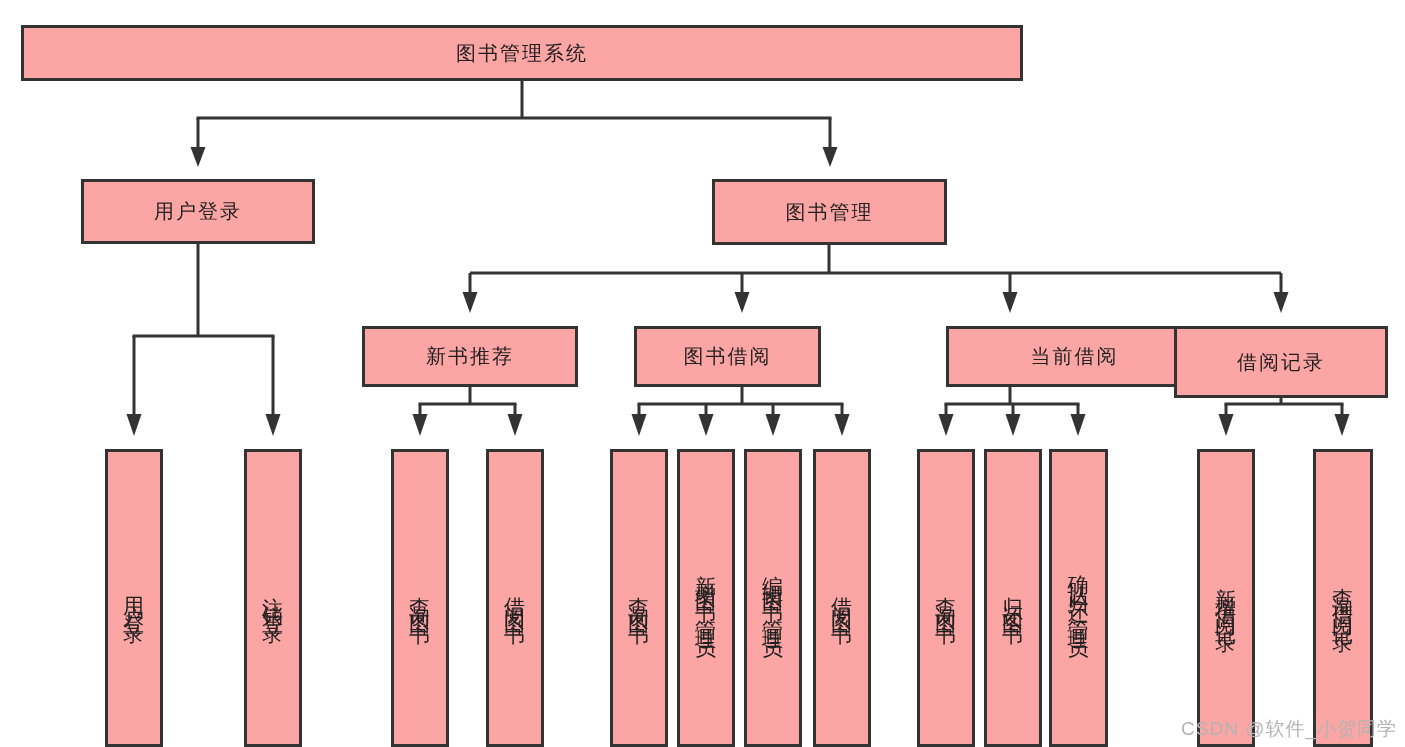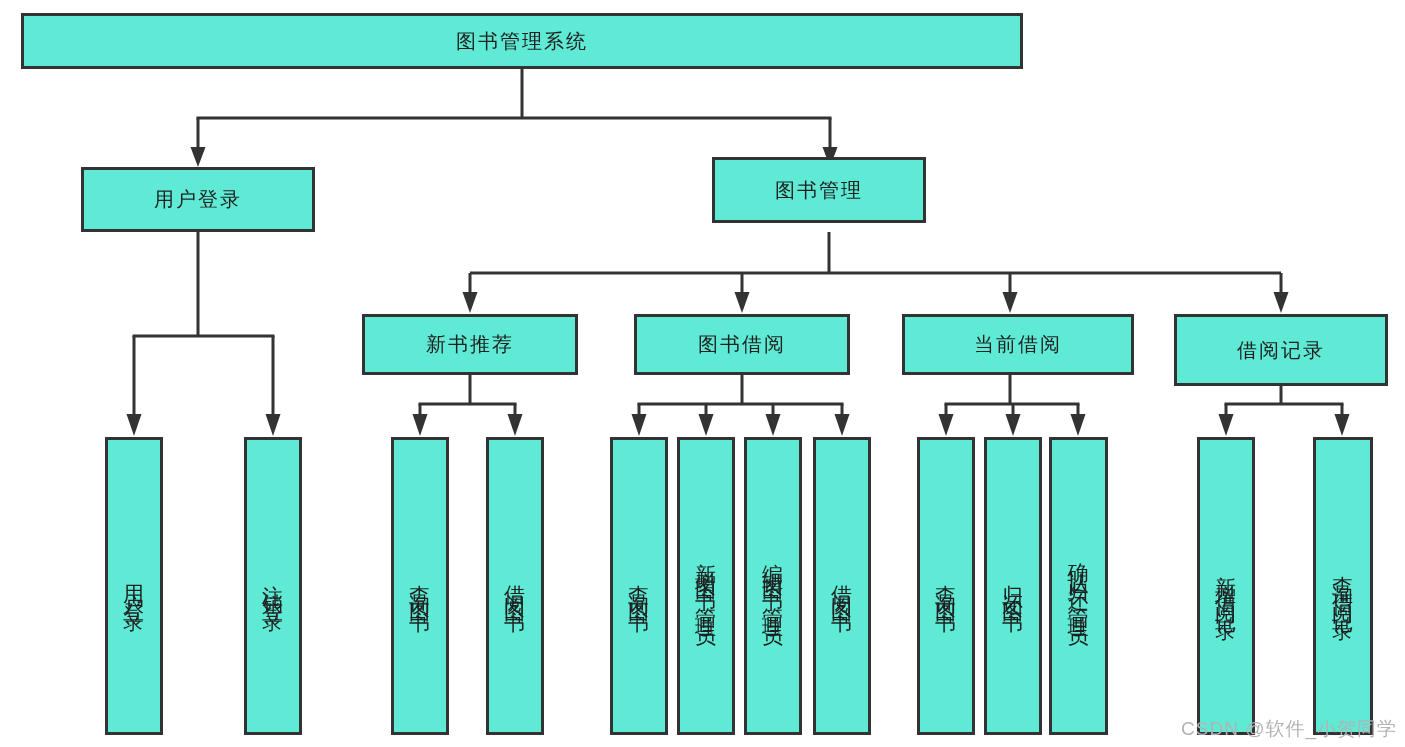--- a/index.html
+++ b/index.html
@@ -14,25 +14,26 @@
     position:relative;
     width:1405px;height:747px;
     background:var(--bg);
     overflow:hidden;
   }
   .connectors{position:absolute;left:0;top:0;z-index:1;}
   .box{
     position:absolute;
     box-sizing:border-box;
     border:3px solid var(--line);
-    background:#5eead4;
+    background:#fca5a5;
     display:flex;
     align-items:center;
     justify-content:center;
     z-index:2;
+    margin-top:12px;
   }
   .box .lbl{
     color:var(--text);
     font-size:20px;
     letter-spacing:2px;
     white-space:nowrap;
   }
   .box.v .lbl{
     writing-mode:vertical-rl;
     text-orientation:mixed;
@@ -122,31 +123,31 @@
     </g>
   </svg>
 
   <div class="box h" style="left:21px;top:13px;width:1002px;height:56px">
     <span class="lbl">图书管理系统</span>
   </div>
 
   <div class="box h" style="left:81px;top:167px;width:234px;height:65px">
     <span class="lbl">用户登录</span>
   </div>
-  <div class="box h" style="left:712px;top:157px;width:214px;height:66px">
+  <div class="box h" style="left:712px;top:167px;width:235px;height:66px">
     <span class="lbl">图书管理</span>
   </div>
 
   <div class="box h" style="left:362px;top:314px;width:216px;height:61px">
     <span class="lbl">新书推荐</span>
   </div>
-  <div class="box h" style="left:634px;top:314px;width:216px;height:61px">
+  <div class="box h" style="left:634px;top:314px;width:187px;height:61px">
     <span class="lbl">图书借阅</span>
   </div>
-  <div class="box h" style="left:902px;top:314px;width:232px;height:61px">
+  <div class="box h" style="left:946px;top:314px;width:257px;height:61px">
     <span class="lbl">当前借阅</span>
   </div>
   <div class="box h" style="left:1174px;top:314px;width:214px;height:72px">
     <span class="lbl">借阅记录</span>
   </div>
 
   <div class="box v" style="left:105px;top:437px;width:58px;height:298px">
     <span class="lbl">用户登录</span>
   </div>
   <div class="box v" style="left:244px;top:437px;width:58px;height:298px">

